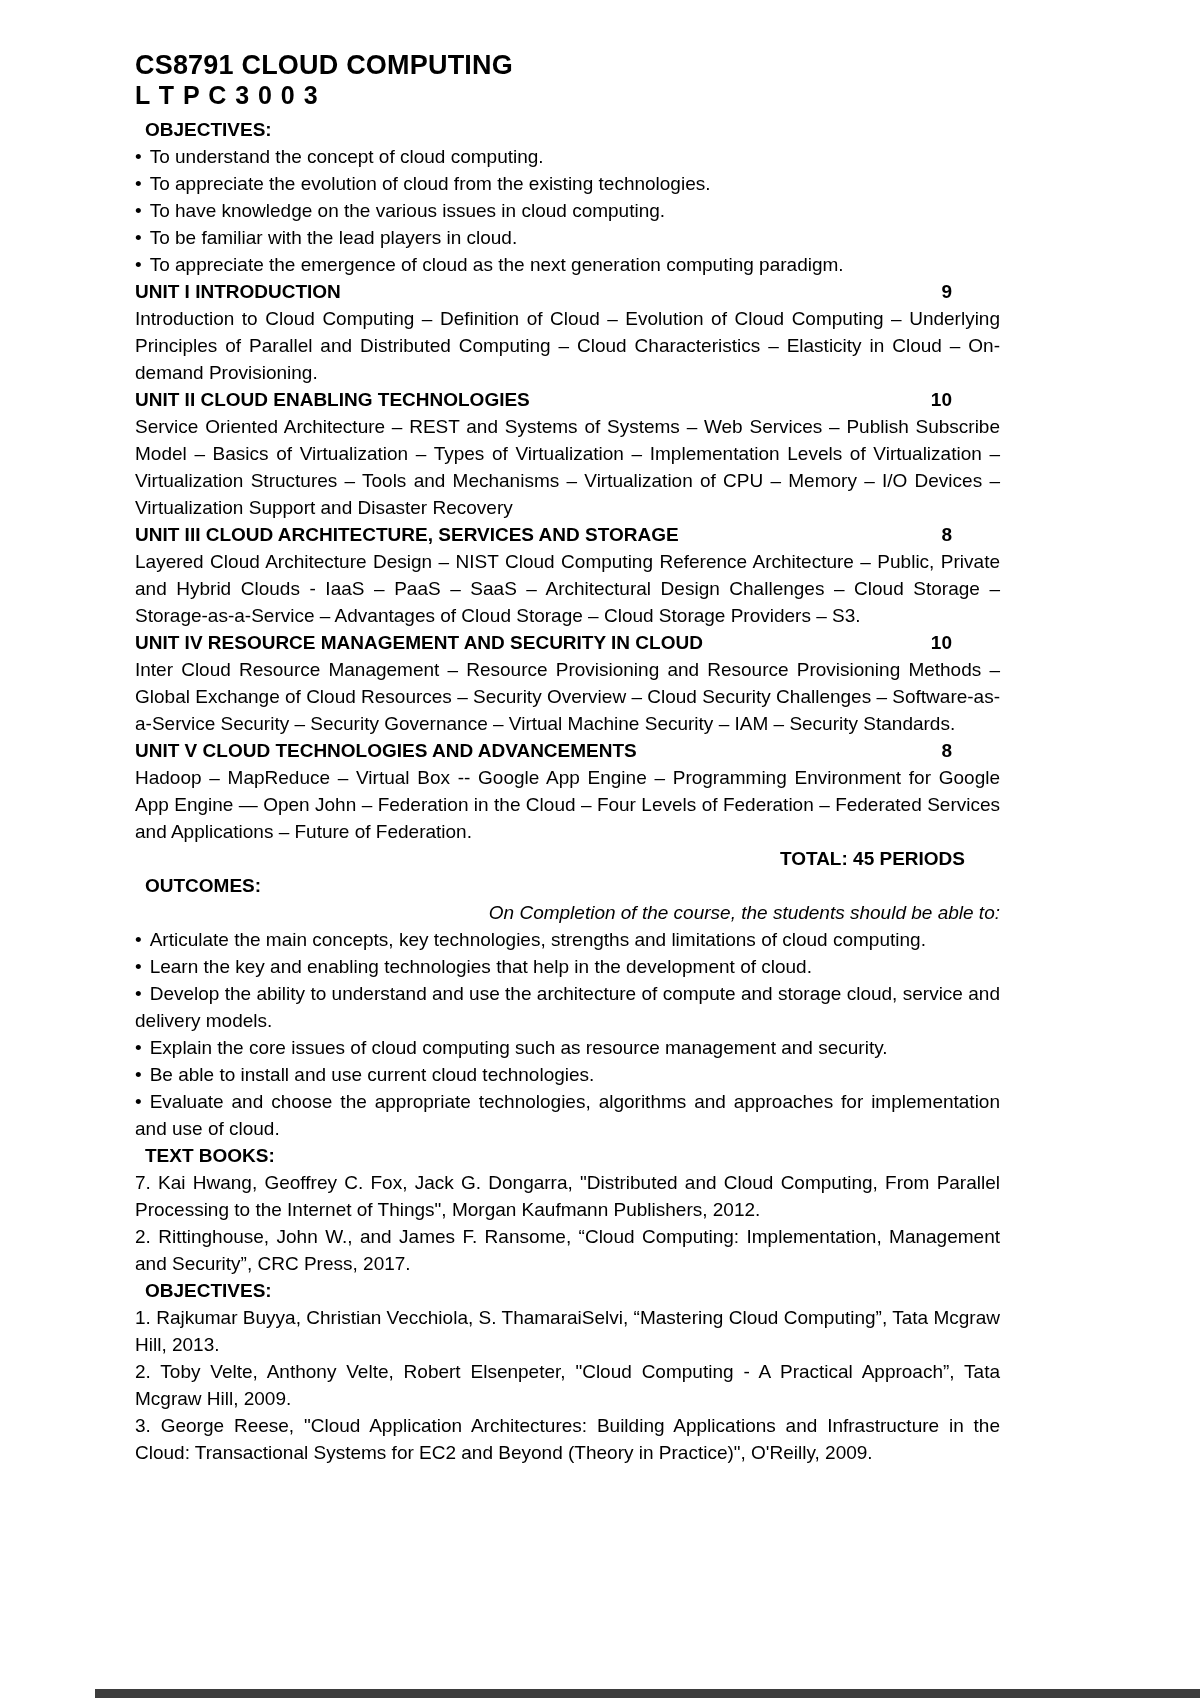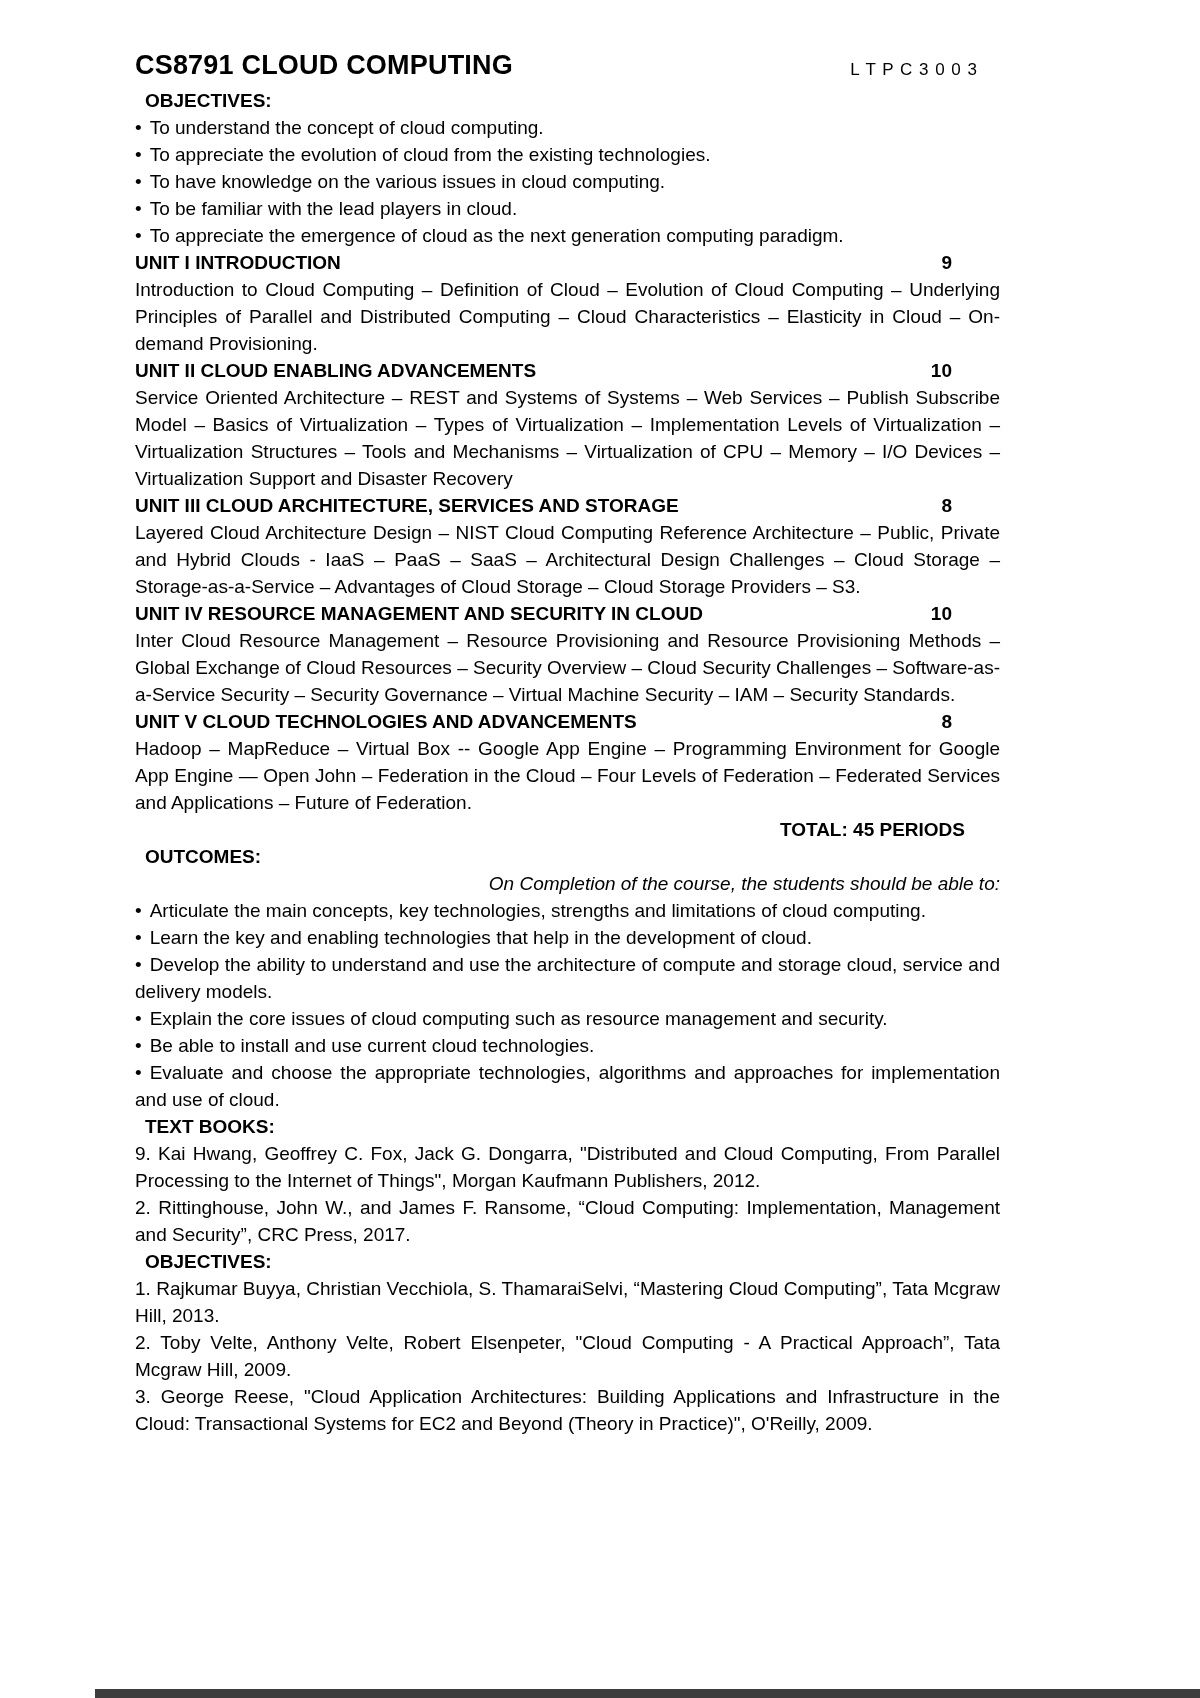--- a/index.html
+++ b/index.html
@@ -11,34 +11,34 @@
     font-family: "Liberation Sans", sans-serif;
     color: #000000;
     overflow: hidden;
   }
   .page {
     padding: 50px 200px 40px 135px;
   }
   .doc-header {
     display: flex;
     justify-content: space-between;
-    align-items: center;
+    align-items: flex-start;
     margin-bottom: 6px;
+    flex-direction: column;
   }
   .course-title {
     font-size: 27px;
     font-weight: bold;
     letter-spacing: 0.2px;
   }
   .ltpc {
-    font-size: 17px;
-    font-weight: normal;
+    font-size: 25px;
+    font-weight: bold;
     letter-spacing: 1px;
     padding-right: 22px;
-    margin-top: 8px;
   }
   .section-heading {
     font-size: 19px;
     font-weight: bold;
     line-height: 27px;
     margin-left: 10px;
   }
   .body-text {
     font-size: 19px;
     line-height: 27px;
@@ -105,21 +105,21 @@
   <div class="unit">
     <div class="unit-heading">
       <span class="unit-title">UNIT I INTRODUCTION</span>
       <span class="unit-hours">9</span>
     </div>
     <p class="body-text">Introduction to Cloud Computing – Definition of Cloud – Evolution of Cloud Computing – Underlying Principles of Parallel and Distributed Computing – Cloud Characteristics – Elasticity in Cloud – On-demand Provisioning.</p>
   </div>
 
   <div class="unit">
     <div class="unit-heading">
-      <span class="unit-title">UNIT II CLOUD ENABLING ADVANCEMENTS</span>
+      <span class="unit-title">UNIT II CLOUD ENABLING TECHNOLOGIES</span>
       <span class="unit-hours">10</span>
     </div>
     <p class="body-text">Service Oriented Architecture – REST and Systems of Systems – Web Services – Publish Subscribe Model – Basics of Virtualization – Types of Virtualization – Implementation Levels of Virtualization – Virtualization Structures – Tools and Mechanisms – Virtualization of CPU – Memory – I/O Devices – Virtualization Support and Disaster Recovery</p>
   </div>
 
   <div class="unit">
     <div class="unit-heading">
       <span class="unit-title">UNIT III CLOUD ARCHITECTURE, SERVICES AND STORAGE</span>
       <span class="unit-hours">8</span>
     </div>
@@ -147,21 +147,21 @@
   <div class="section-heading">OUTCOMES:</div>
   <p class="body-text outcomes-intro">On Completion of the course, the students should be able to:</p>
   <p class="body-text bullet">Articulate the main concepts, key technologies, strengths and limitations of cloud computing.</p>
   <p class="body-text bullet">Learn the key and enabling technologies that help in the development of cloud.</p>
   <p class="body-text bullet">Develop the ability to understand and use the architecture of compute and storage cloud, service and delivery models.</p>
   <p class="body-text bullet">Explain the core issues of cloud computing such as resource management and security.</p>
   <p class="body-text bullet">Be able to install and use current cloud technologies.</p>
   <p class="body-text bullet">Evaluate and choose the appropriate technologies, algorithms and approaches for implementation and use of cloud.</p>
 
   <div class="section-heading">TEXT BOOKS:</div>
-  <p class="body-text">9. Kai Hwang, Geoffrey C. Fox, Jack G. Dongarra, "Distributed and Cloud Computing, From Parallel Processing to the Internet of Things", Morgan Kaufmann Publishers, 2012.</p>
+  <p class="body-text">7. Kai Hwang, Geoffrey C. Fox, Jack G. Dongarra, "Distributed and Cloud Computing, From Parallel Processing to the Internet of Things", Morgan Kaufmann Publishers, 2012.</p>
   <p class="body-text">2. Rittinghouse, John W., and James F. Ransome, “Cloud Computing: Implementation, Management and Security”, CRC Press, 2017.</p>
 
   <div class="section-heading">OBJECTIVES:</div>
   <p class="body-text">1. Rajkumar Buyya, Christian Vecchiola, S. ThamaraiSelvi, “Mastering Cloud Computing”, Tata Mcgraw Hill, 2013.</p>
   <p class="body-text">2. Toby Velte, Anthony Velte, Robert Elsenpeter, "Cloud Computing - A Practical Approach”, Tata Mcgraw Hill, 2009.</p>
   <p class="body-text">3. George Reese, "Cloud Application Architectures: Building Applications and Infrastructure in the Cloud: Transactional Systems for EC2 and Beyond (Theory in Practice)", O'Reilly, 2009.</p>
 
 </div>
 
 <div class="bottom-bar"></div>

